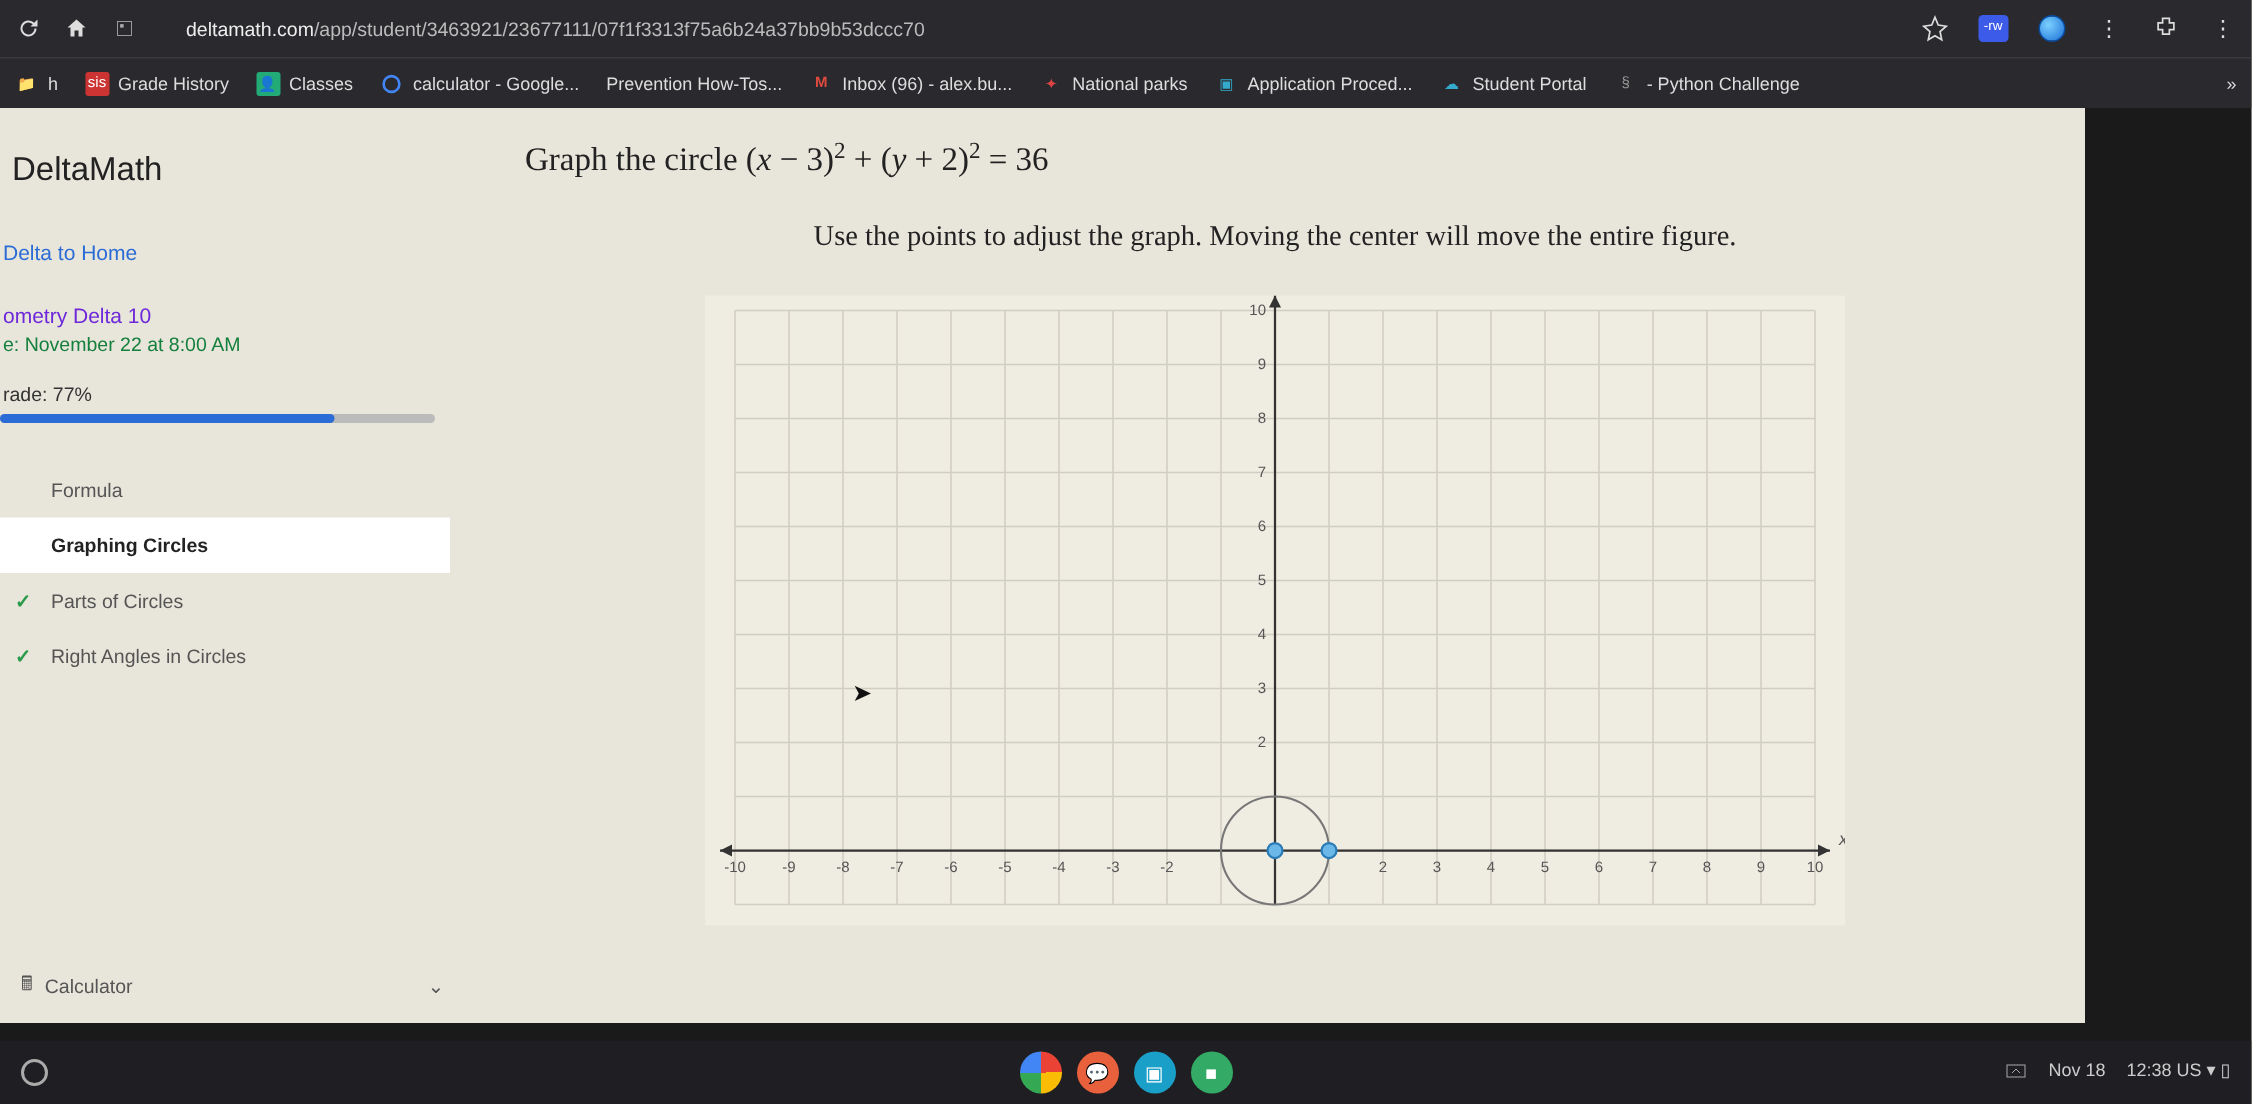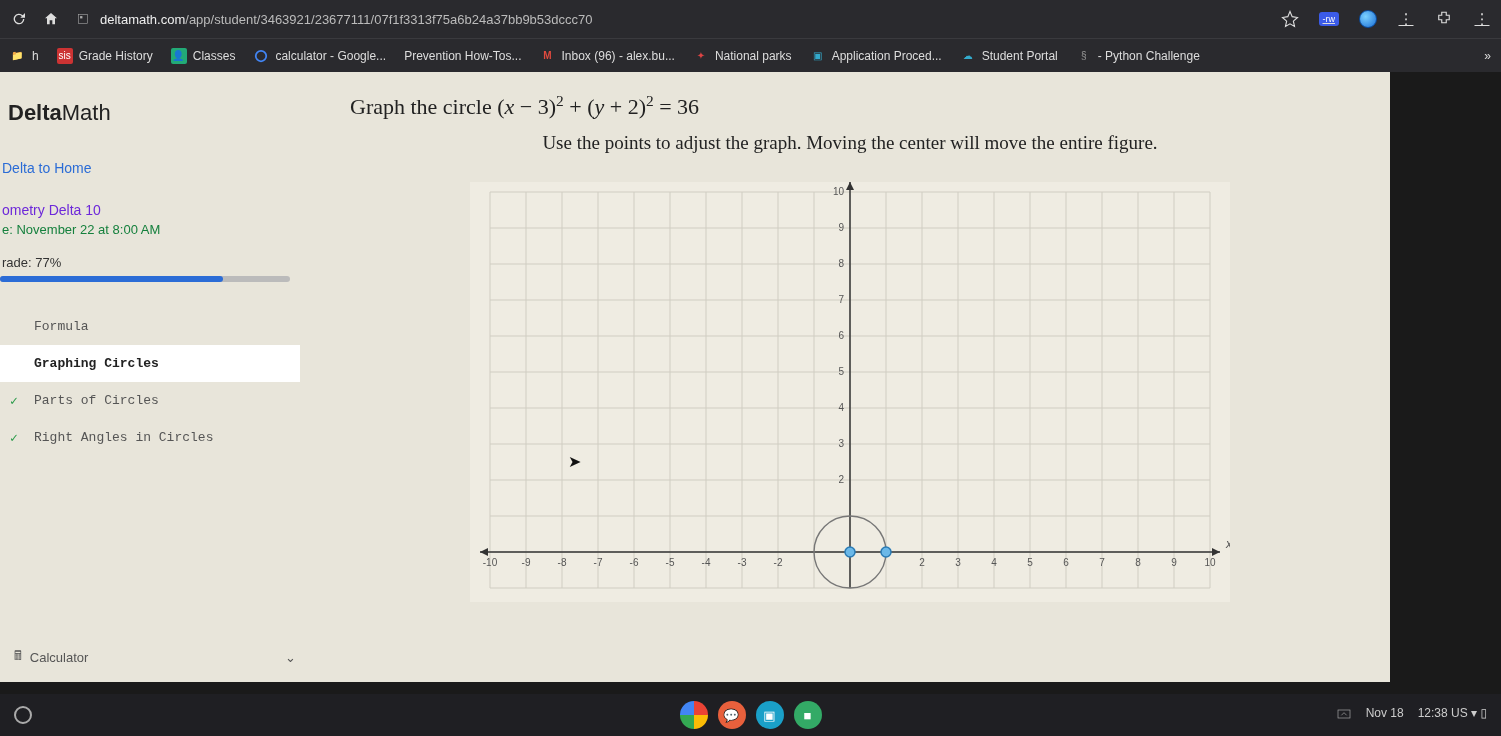--- a/index.html
+++ b/index.html
@@ -22,22 +22,22 @@
   }
   .tb-icon { width: 18px; height: 18px; display: inline-flex; align-items: center; justify-content: center; fill: #ddd; color: #ddd; font-size: 15px; }
   .url-bar {
     flex: 1;
     color: #bbb;
     font-size: 13px;
     display: flex;
     align-items: center;
     gap: 8px;
   }
-  .url-domain { color: #eee; }
-  .tb-right { display: flex; align-items: center; gap: 20px; margin-left: auto; text-decoration: underline; }
+  .url-domain { color: #eee; margin-left: 24px; }
+  .tb-right { display: flex; gap: 20px; margin-left: auto; }
   .bookmarks-bar {
     background: #2a2a2e;
     height: 34px;
     display: flex;
     align-items: center;
     padding: 0 10px;
     gap: 18px;
     color: #ddd;
     font-size: 12px;
     border-top: 1px solid #3a3a3e;
@@ -53,40 +53,40 @@
     background: #e8e5da;
     display: flex;
   }
   .sidebar {
     width: 310px;
     padding: 18px 10px 10px 0;
     font-size: 14px;
     position: relative;
   }
   .logo { font-size: 22px; padding: 10px 0 24px 8px; color: #222; }
-  .logo .bold { font-weight: 700; }
+  .logo .bold { font-weight: 400; }
   .back-home { color: #2b6cd6; font-size: 14px; padding: 10px 0 18px 2px; cursor: pointer; }
   .assign-title { font-weight: 400; padding: 8px 0 4px 2px; color: #6d28d9; }
   .assign-due { font-size: 13px; color: #15803d; padding-bottom: 12px; padding-left:2px; }
   .grade-label { font-size: 13px; padding: 6px 0 6px 2px; color: #333; }
   .grade-bar-bg { height: 6px; width: 290px; background: #bbb; border-radius: 3px; margin-left:0; }
   .grade-bar-fill { height: 6px; background: #2b6cd6; border-radius: 3px; }
-  .topic-list { margin-top: 26px; font-family: Liberation Mono, monospace; }
+  .topic-list { margin-top: 26px; }
   .topic-item { padding: 11px 10px 11px 34px; font-size: 13px; color: #555; cursor: pointer; position: relative; }
   .topic-item.active { background: #ffffff; color: #222; font-weight: 600; }
   .topic-item .check { position: absolute; left: 10px; color: #2b9b4a; font-weight: bold; }
   .sidebar-bottom { position: absolute; bottom: 6px; left: 10px; right: 10px; font-size: 13px; color: #555; }
   .sb-row { display: flex; align-items: center; padding: 8px 4px; gap: 8px; }
   .logout { margin-left: auto; cursor: pointer; }
   .main {
     flex: 1;
     padding: 20px 40px;
     position: relative;
   }
-  .question { font-family: Georgia, 'Times New Roman', serif; font-size: 22px; color: #222; margin-bottom: 12px; }
+  .question { font-family: Georgia, 'Times New Roman', serif; font-size: 22px; color: #222; margin-bottom: 28px; }
   .instruction { font-family: Georgia, 'Times New Roman', serif; font-size: 19px; color: #222; text-align: center; margin-bottom: 28px; }
   .graph-wrap { display: flex; justify-content: center; }
   svg.graph { background: #efece2; }
   .graph text { font-family: Arial, sans-serif; font-size: 10px; fill: #555; }
   .graph .axis-label { font-style: italic; font-size: 12px; }
   .graph line.grid { stroke: #d0cdc2; stroke-width: 1; }
   .graph line.axis { stroke: #333; stroke-width: 1.5; }
   .graph circle.cir { fill: none; stroke: #777; stroke-width: 1.4; }
   .graph circle.pt { fill: #6bb8e8; stroke: #2a7bb5; stroke-width: 1.5; }
   .cursor { position: absolute; left: 568px; top: 452px; font-size: 16px; color: #111; pointer-events: none; }

